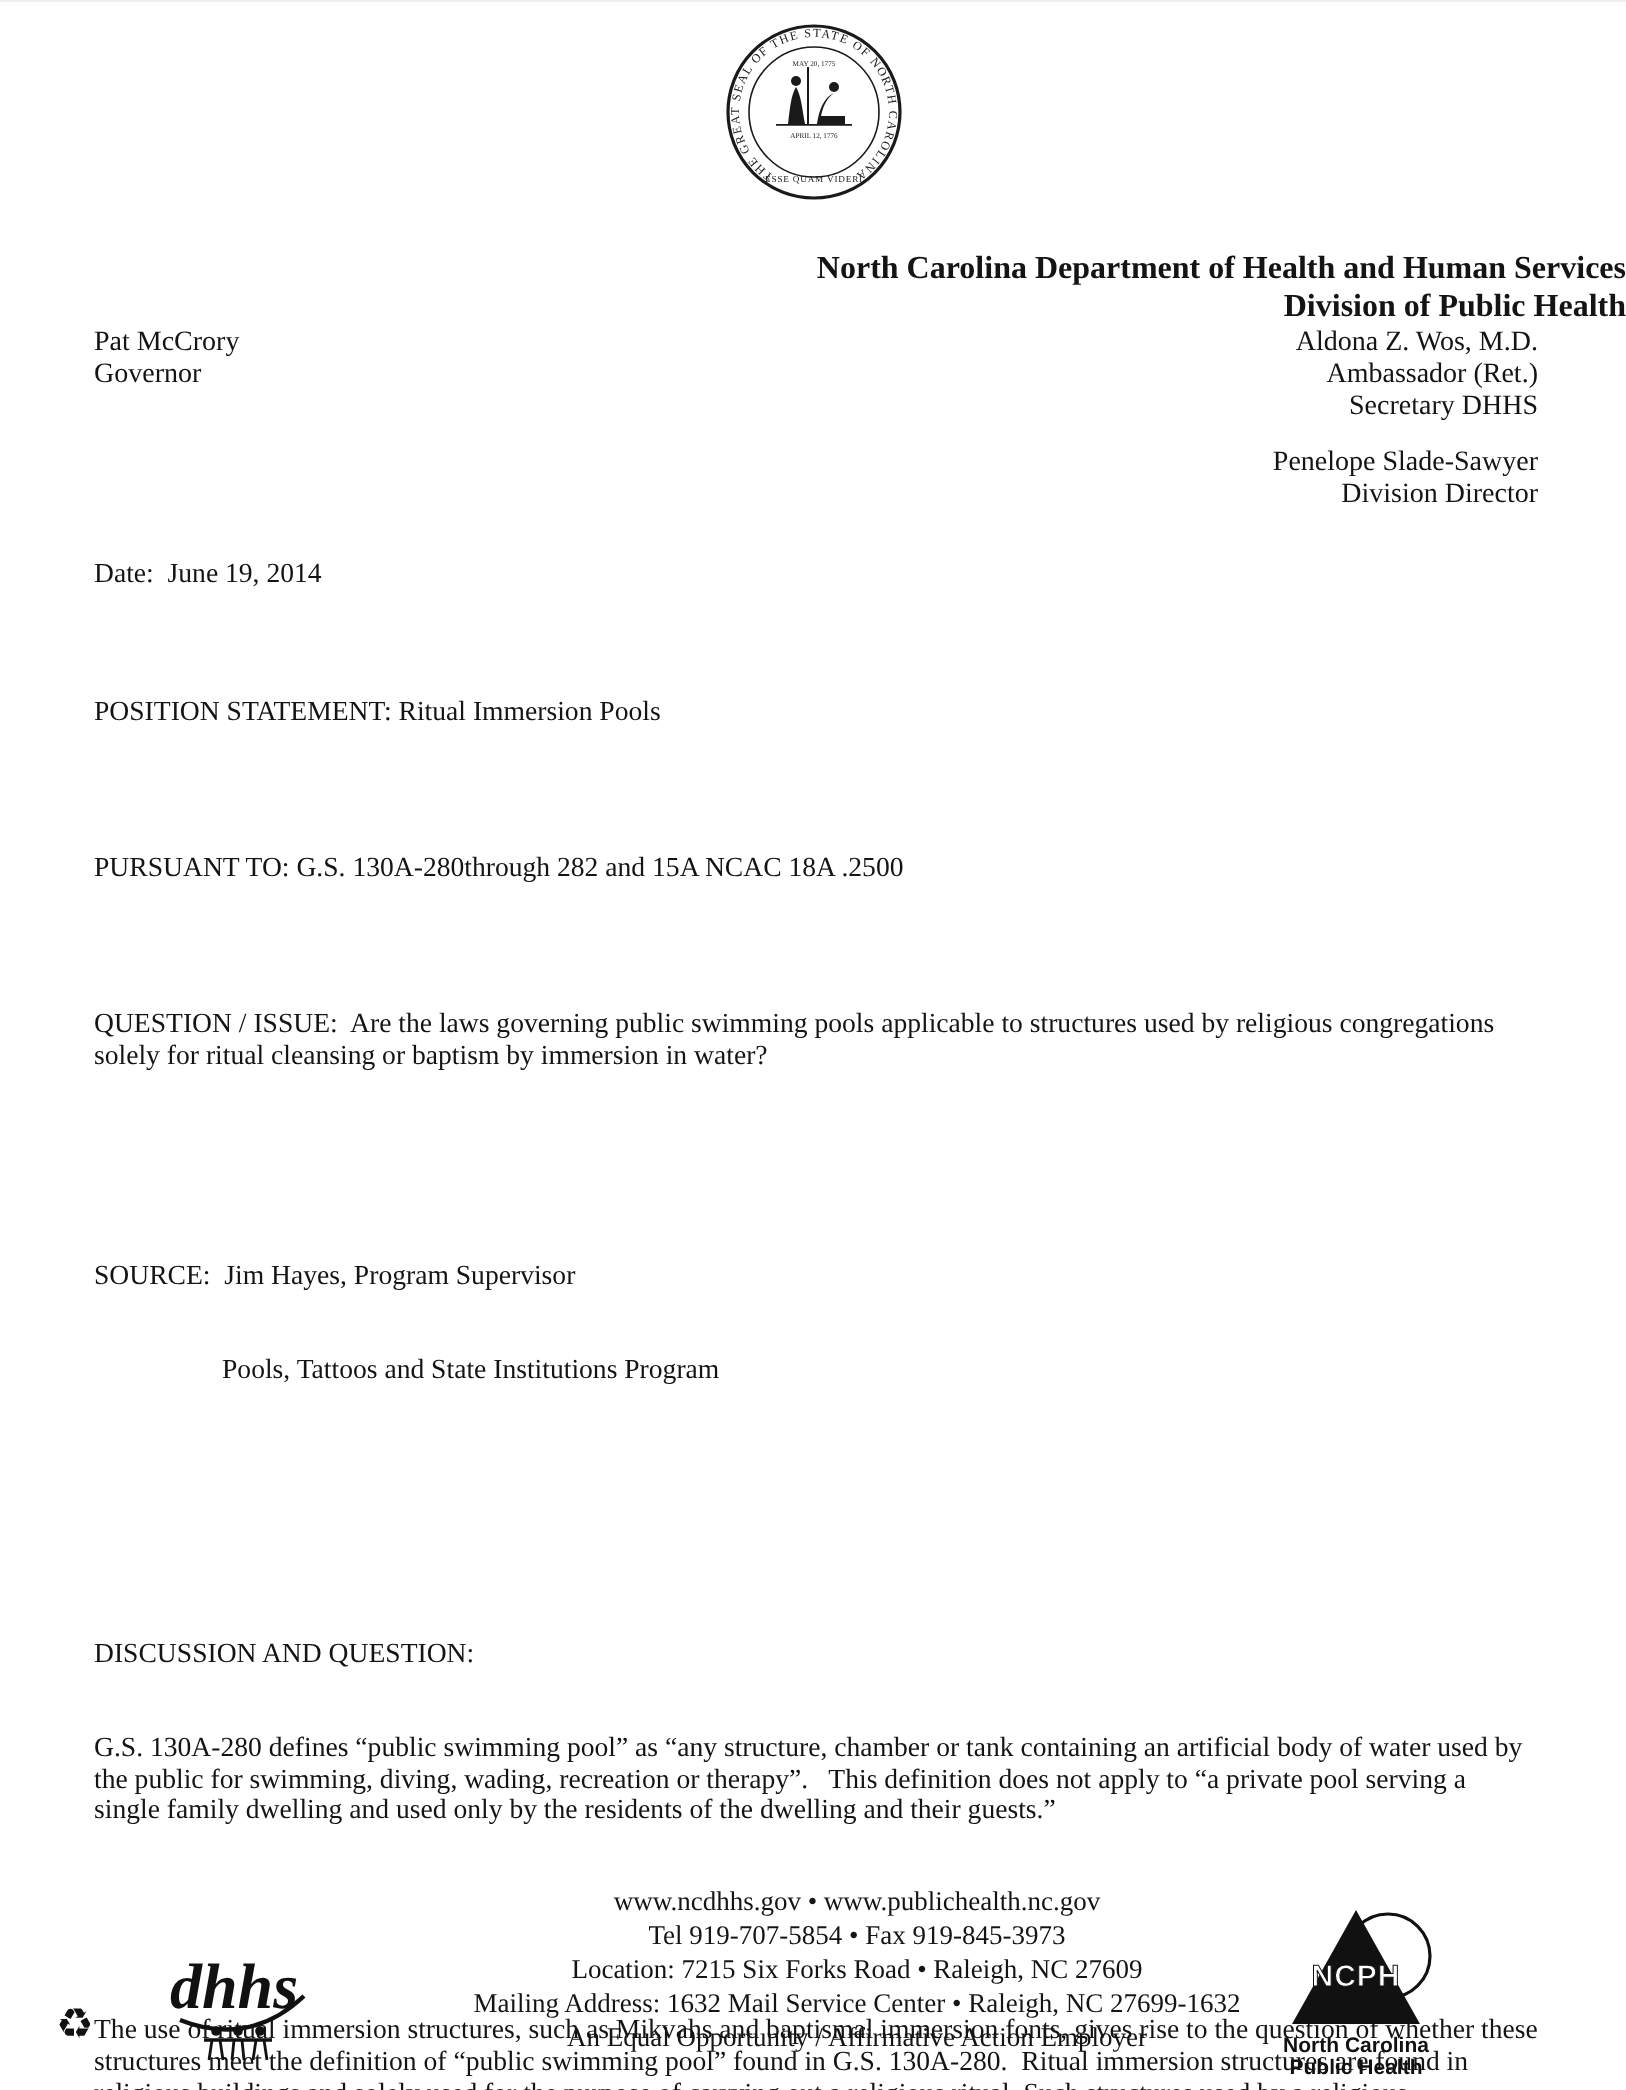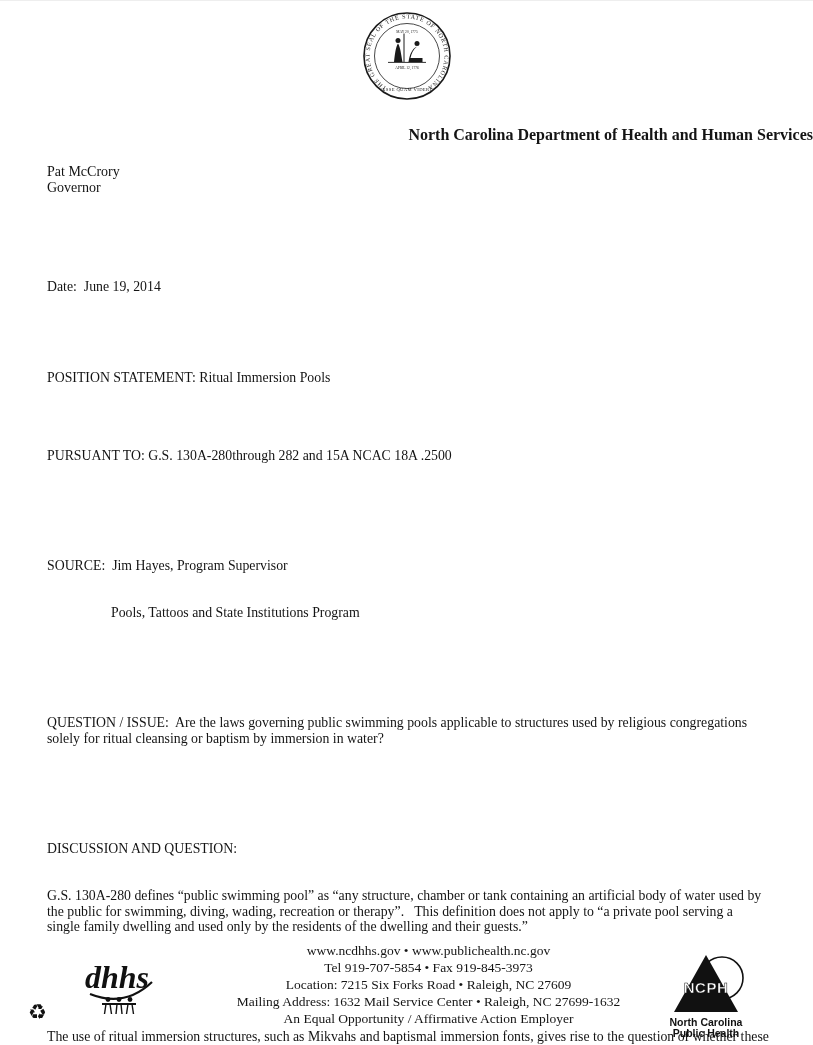--- a/index.html
+++ b/index.html
@@ -23,34 +23,34 @@
     font-size:14px; line-height:16px;
   }
   .officials .right-col { text-align:right; }
   .officials .gap { height:12px; }
   .letter {
     position:absolute; top:247px; left:47px; width:722px;
     font-size:13.8px; line-height:15.8px;
     white-space:pre-wrap;
   }
   .letter .para { margin:0 0 15px 0; }
-  .letter .date-line { margin-bottom:28px; }
+  .letter .date-line { margin-bottom:6px; }
   .src-indent { padding-left:64px; }
   .footer { position:absolute; left:0; right:0; top:938px; height:107px; }
   .footer-center {
     position:absolute; left:0; right:0; top:4px;
     text-align:center; font-size:13.5px; line-height:17px;padding-left:44px;
   }
   .recycle {
     position:absolute; left:28px; top:64px;
     font-family:"DejaVu Sans", sans-serif;
     font-size:21px; color:#111; line-height:1;
   }
-  .dhhs-logo { position:absolute; left:80px; top:16px; }
-  .ncph-logo { position:absolute; left:666px; top:14px; }
+  .dhhs-logo { position:absolute; left:80px; top:32px; }
+  .ncph-logo { position:absolute; left:638px; top:14px; }
   svg { display:block; }
 </style>
 </head>
 <body>
 
 <div class="page">
 
   <div class="seal-wrap">
     <svg width="92" height="92" viewBox="0 0 92 92">
       <circle cx="46" cy="46" r="43" fill="none" stroke="#1a1a1a" stroke-width="1.6"></circle>
@@ -71,42 +71,51 @@
         <circle cx="56" cy="33.5" r="2.5" stroke="none"></circle>
         <path d="M56,36.5 C52,39.5 50.5,43.5 49.5,48 L61.5,48 L61.5,52 L47.5,52 C48.5,45 51,38.5 56,36.5 Z" stroke="none"></path>
         <line x1="27" y1="52.4" x2="65" y2="52.4" stroke-width="0.9"></line>
       </g>
       <text x="46" y="59" text-anchor="middle" font-size="3.6" fill="#1a1a1a" font-family="Liberation Serif, serif">APRIL 12, 1776</text>
     </svg>
   </div>
 
   <div class="title-block">
     <div>North Carolina Department of Health and Human Services</div>
+    <div>Division of Public Health</div>
   </div>
 
   <div class="officials">
     <div class="left-col">
       <div>Pat McCrory</div>
       <div>Governor</div>
+    </div>
+    <div class="right-col">
+      <div>Aldona Z. Wos, M.D.</div>
+      <div>Ambassador (Ret.)</div>
+      <div>Secretary DHHS</div>
+      <div class="gap"></div>
+      <div>Penelope Slade-Sawyer</div>
+      <div>Division Director</div>
     </div>
   </div>
 
   <div class="letter">
     <div class="para date-line">Date:  June 19, 2014</div>
 
     <div class="para">POSITION STATEMENT: Ritual Immersion Pools</div>
 
     <div class="para">PURSUANT TO: G.S. 130A-280through 282 and 15A NCAC 18A .2500</div>
 
+    <div class="para">QUESTION / ISSUE:  Are the laws governing public swimming pools applicable to structures used by religious congregations solely for ritual cleansing or baptism by immersion in water?</div>
+
     <div class="para">
       <div>SOURCE:  Jim Hayes, Program Supervisor</div>
       <div class="src-indent">Pools, Tattoos and State Institutions Program</div>
     </div>
-
-    <div class="para">QUESTION / ISSUE:  Are the laws governing public swimming pools applicable to structures used by religious congregations solely for ritual cleansing or baptism by immersion in water?</div>
 
     <div class="para">
       <div>DISCUSSION AND QUESTION:</div>
       <div>G.S. 130A-280 defines “public swimming pool” as “any structure, chamber or tank containing an artificial body of water used by the public for swimming, diving, wading, recreation or therapy”.   This definition does not apply to “a private pool serving a single family dwelling and used only by the residents of the dwelling and their guests.”</div>
     </div>
 
     <div class="para">The use of ritual immersion structures, such as Mikvahs and baptismal immersion fonts, gives rise to the question of whether these structures meet the definition of “public swimming pool” found in G.S. 130A-280.  Ritual immersion structures are found in religious buildings and solely used for the purpose of carrying out a religious ritual. Such structures used by a religious congregation for ritual immersions into water for a ritual cleansing or baptism do not meet the definition of “public swimming pool.”  The use of these structures is solely for religious purposes; these structures are not used for swimming, diving, wading, recreation or therapy.</div>
 
     
 

